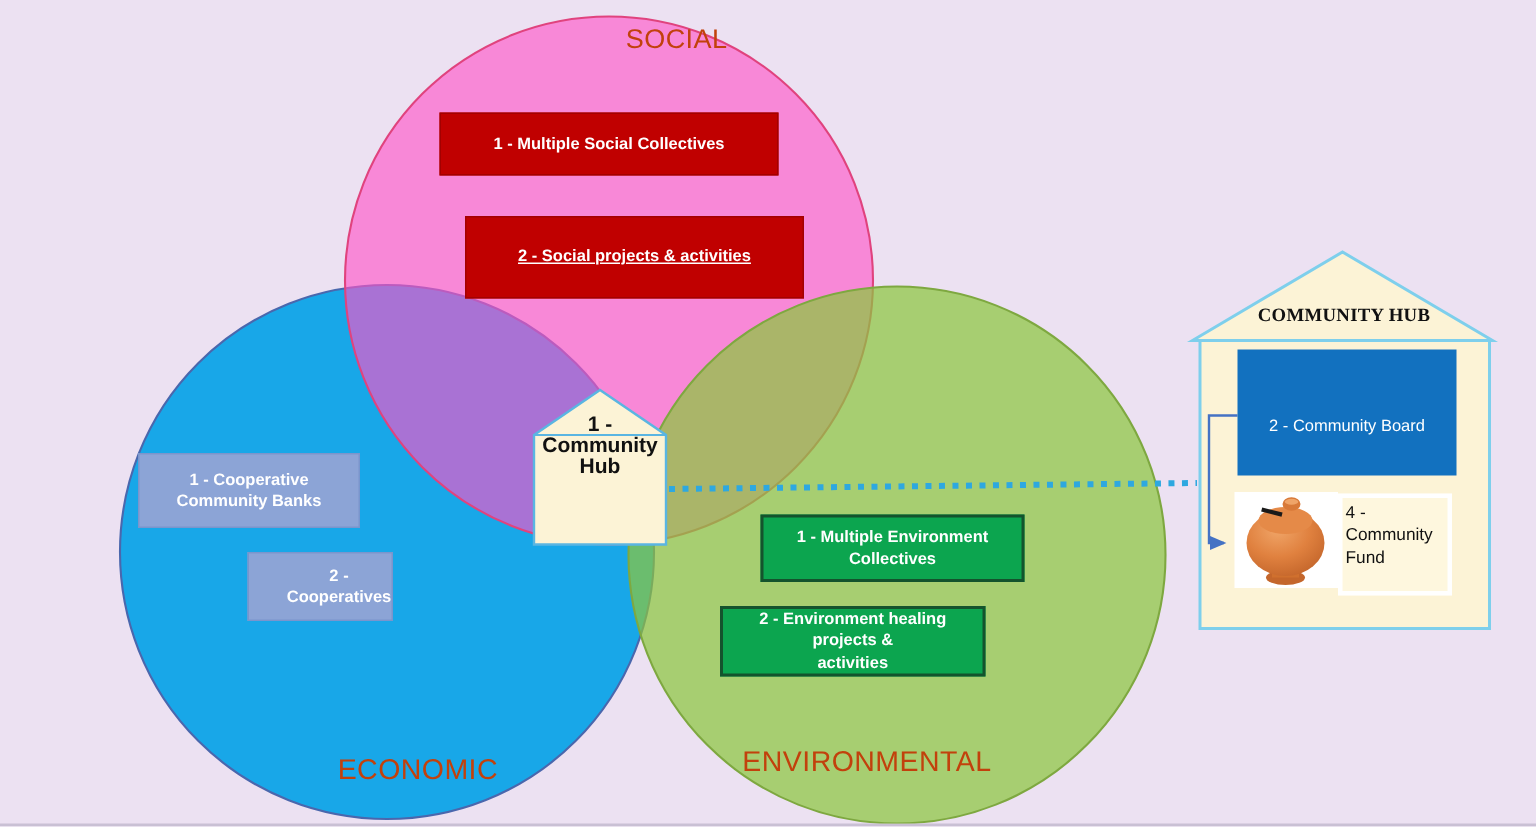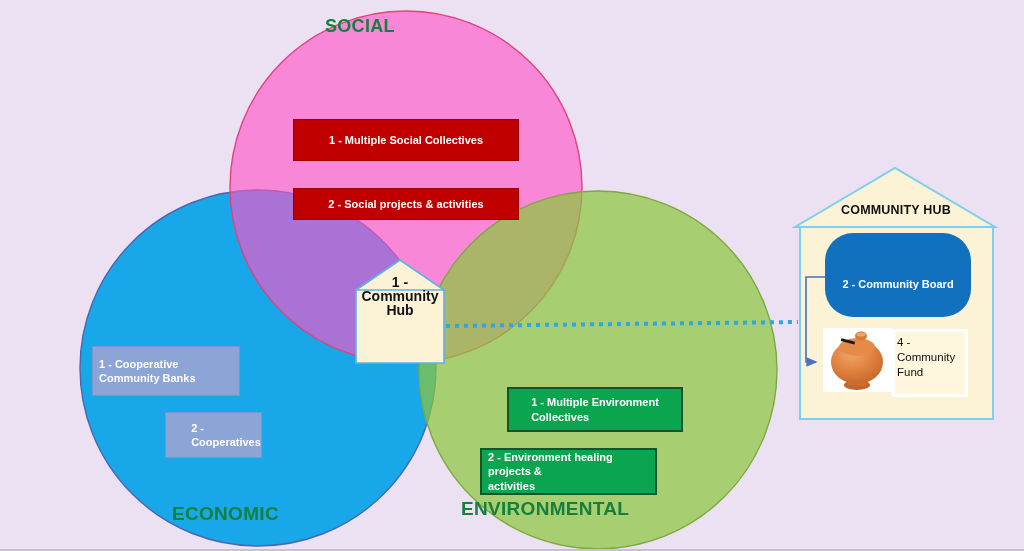--- a/index.html
+++ b/index.html
@@ -8,45 +8,44 @@
     width:1024px;height:551px;
     background:#ECE1F2;
     overflow:hidden;
     font-family:"Liberation Sans", sans-serif;
     border-bottom:2px solid #C9C0D4;
     box-sizing:border-box;
   }
   .stage *{box-sizing:border-box;}
   svg.layer{position:absolute;left:0;top:0;}
   .circle-label{
-    position:absolute;text-align:left;font-weight:700;color:#15803d;
+    position:absolute;text-align:right;font-weight:400;color:#c2410c;
     font-size:19px;letter-spacing:.3px;
   }
   .item-box{
     position:absolute;display:flex;align-items:center;justify-content:center;
-    text-align:left;color:#ffffff;font-weight:700;font-size:11px;line-height:1.28;
-    white-space:pre-line;padding:2px 6px;margin-top:44px;
+    text-align:center;color:#ffffff;font-weight:700;font-size:11px;line-height:1.28;
+    white-space:pre-line;padding:2px 6px;
   }
   .red-box{background:#C00000;border:1px solid #A30000;}
   .econ-box{background:#8CA4D6;border:1px solid #7A95CC;}
   .env-box{background:#0CA54F;border:2px solid #14532d;font-weight:600;}
   .house-label{
     position:absolute;text-align:center;color:#111;font-weight:700;
     font-size:14px;line-height:14px;white-space:pre-line;
   }
   .hub-title{
     position:absolute;text-align:center;color:#111;font-weight:700;font-size:12.5px;
     letter-spacing:.2px;
   }
   .board-box{
     position:absolute;left:825px;top:233px;width:146px;height:84px;
-    background:#1271BF;color:#fff;font-size:11px;font-weight:700;
+    background:#1271BF;color:#fff;font-size:11px;font-weight:400;
     display:flex;align-items:center;justify-content:center;text-align:center;
     padding-top:18px;
-    border-radius:28px;
   }
   .fund-box{
     position:absolute;left:892px;top:329px;width:76px;height:68px;
     background:#FEF7DE;border:3px solid #ffffff;
   }
   .fund-label{
     position:absolute;left:897px;top:335px;width:68px;
     color:#111;font-size:11.5px;font-weight:400;line-height:1.3;
     white-space:pre-line;text-align:left;
   }
@@ -92,32 +91,32 @@
       <ellipse cx="38" cy="6.5" rx="4.5" ry="2" fill="#EFA468"></ellipse>
       <rect x="18" y="12" width="14" height="2.8" fill="#1A1A1A" transform="rotate(14 25 13)"></rect>
     </g>
   </svg>
 
   <div class="circle-label" style="left:325px;top:16px;width:160px;font-size:18px;">SOCIAL</div>
   <div class="circle-label" style="left:172px;top:503px;width:160px;">ECONOMIC</div>
   <div class="circle-label" style="left:461px;top:498px;width:200px;">ENVIRONMENTAL</div>
 
   <div class="item-box red-box" style="left:293px;top:75px;width:226px;height:42px;">1 - Multiple Social Collectives</div>
-  <div class="item-box red-box" style="left:293px;top:144px;width:226px;height:32px;">2 - Social projects &amp; activities</div>
+  <div class="item-box red-box" style="left:310px;top:144px;width:226px;height:55px;text-decoration:underline;">2 - Social projects &amp; activities</div>
 
   <div class="item-box econ-box" style="left:92px;top:302px;width:148px;height:50px;">1 - Cooperative Community Banks</div>
   <div class="item-box econ-box" style="left:165px;top:368px;width:97px;height:46px;padding-left:31px;">2 - Cooperatives</div>
 
   <div class="item-box env-box" style="left:507px;top:343px;width:176px;height:45px;">1 - Multiple Environment
 Collectives</div>
   <div class="item-box env-box" style="left:480px;top:404px;width:177px;height:47px;">2 - Environment healing projects &amp;
 activities</div>
 
   <div class="house-label" style="left:354px;top:275px;width:92px;">1 - Community
 Hub</div>
 
-  <div class="hub-title" style="left:806px;top:203px;width:180px;">COMMUNITY HUB</div>
+  <div class="hub-title" style="left:806px;top:203px;width:180px;font-family:Liberation Serif, serif;">COMMUNITY HUB</div>
   <div class="board-box">2 - Community Board</div>
   <div class="fund-box"></div>
   <div class="fund-label">4 - Community
 Fund</div>
 
 </div>
 
 </body></html>

